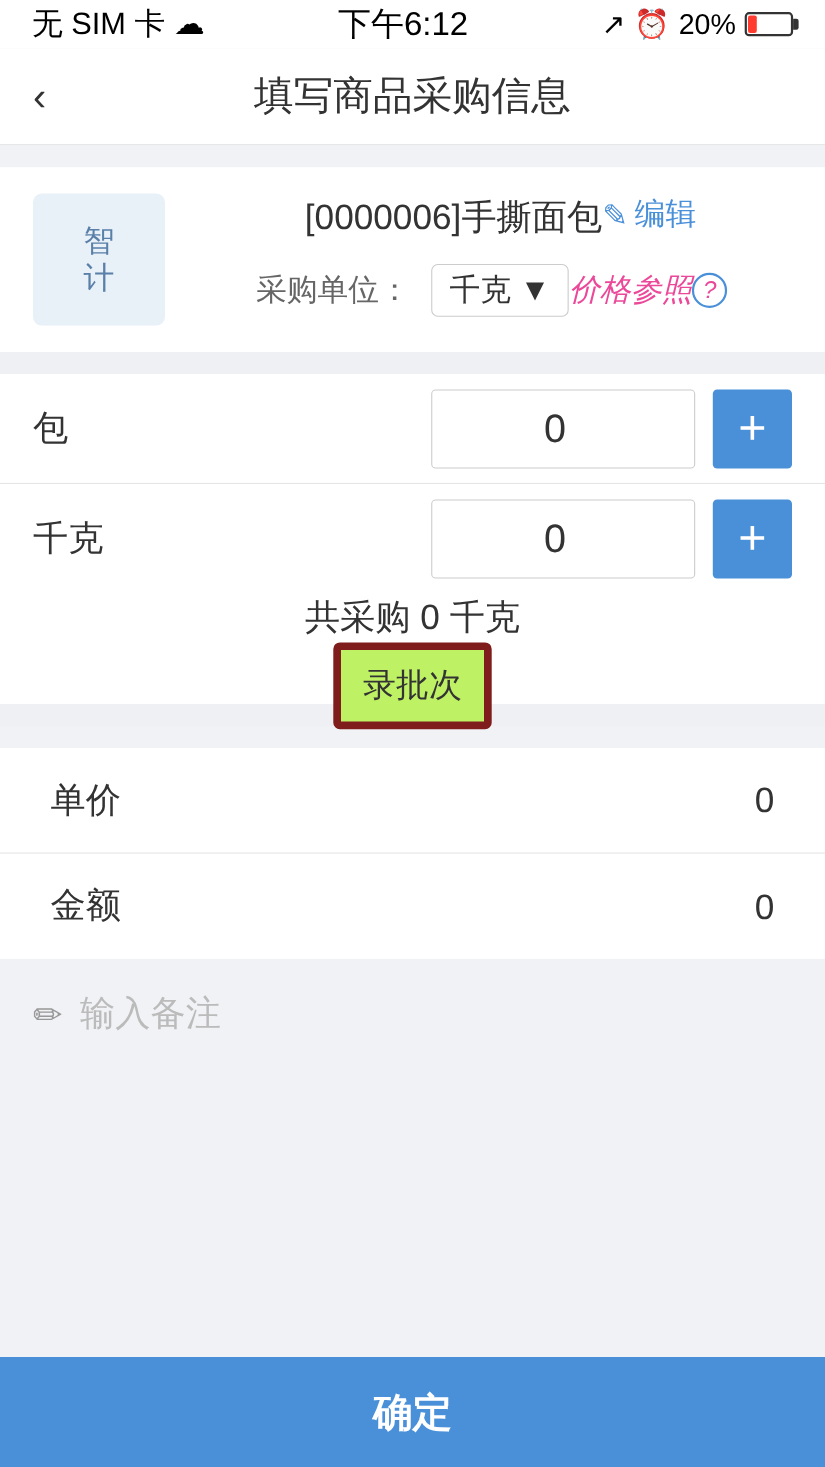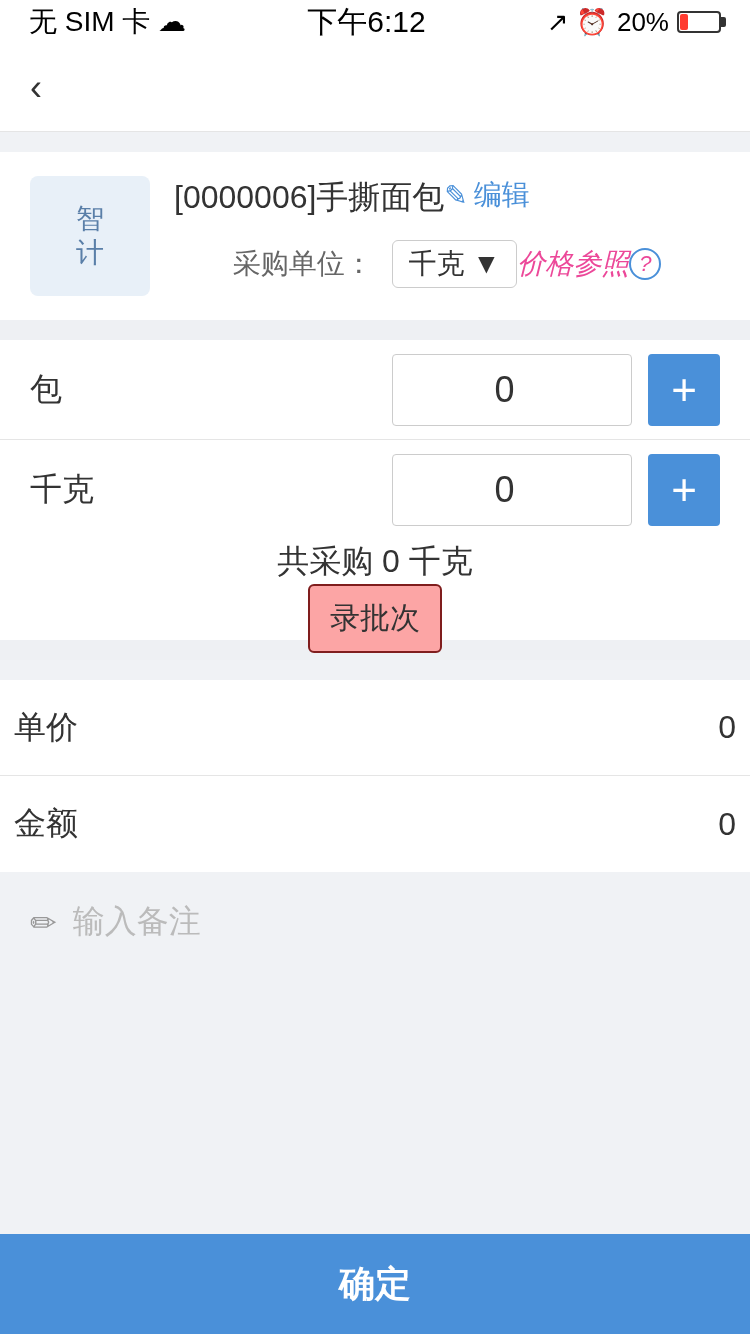--- a/index.html
+++ b/index.html
@@ -99,22 +99,23 @@
       font-size: 28px;
       color: #5a7fa8;
       text-align: center;
       line-height: 1.2;
     }
     .product-info {
       flex: 1;
     }
     .product-header {
       display: flex;
-      justify-content: flex-start;
+      justify-content: center;
       align-items: flex-start;
+      margin-left: 16px;
     }
     .product-name {
       font-size: 32px;
       color: #333;
       font-weight: 500;
     }
     .edit-link {
       font-size: 28px;
       color: #4a90d9;
       display: flex;
@@ -224,39 +225,39 @@
       align-items: center;
       justify-content: space-between;
       margin-top: 0;
       flex-direction: column;
     }
     .total-text {
       font-size: 32px;
       color: #333;
     }
     .record-btn {
-      border: 2px solid #7f1d1d;
-      background: #fca5a5;
+      border: 7px solid #7f1d1d;
+      background: #bef264;
       color: #333;
       font-size: 30px;
       padding: 12px 20px;
       border-radius: 6px;
       cursor: pointer;
     }
 
     
     .detail-section {
       background: #fff;
       margin-top: 20px;
     }
     .detail-row {
       display: flex;
       align-items: center;
       justify-content: space-between;
-      padding: 0 14px;
+      padding: 0 46px;
       height: 96px;
       border-bottom: 1px solid #e5e5e5;
     }
     .detail-row:last-child {
       border-bottom: none;
     }
     .detail-label {
       font-size: 32px;
       color: #333;
     }
@@ -318,20 +319,21 @@
     <span>⏰</span>
     <span>20%</span>
     <span class="battery-icon">
       <span class="battery-fill"></span>
     </span>
   </div>
 </div>
 
 <div class="nav-bar">
   <span class="nav-back">‹</span>
+  <span class="nav-title">填写商品采购信息</span>
 </div>
 
 <div class="product-card">
   <div class="product-image">
     <div class="product-logo">
       <div>智</div>
       <div>计</div>
     </div>
   </div>
   <div class="product-info">

